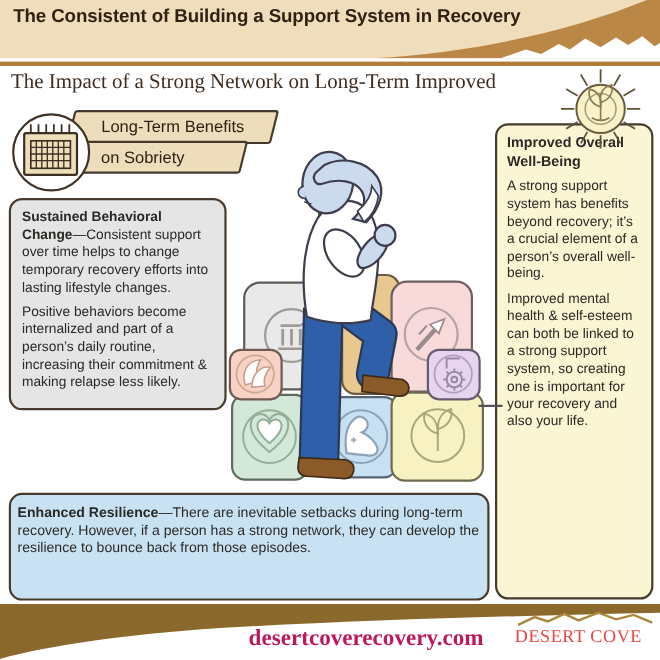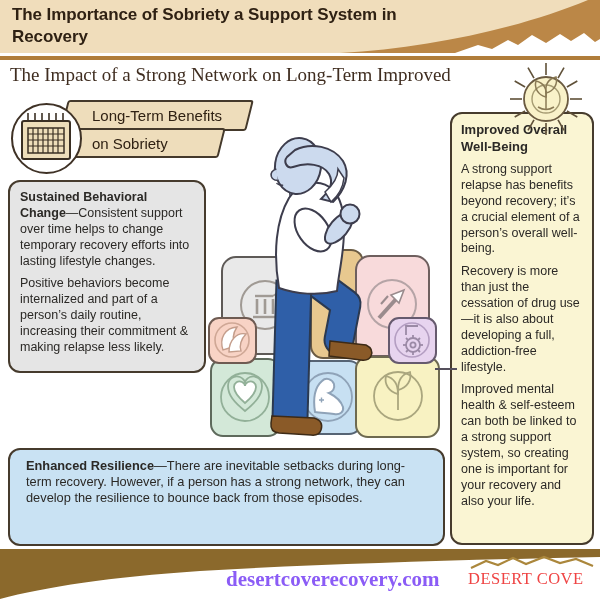--- a/index.html
+++ b/index.html
@@ -31,46 +31,46 @@
   .panel{position:absolute;box-sizing:border-box;border:2px solid #463b2d;border-radius:12px;
          line-height:1.27;color:#2b2926;}
   .panel p{margin:0;}
   .panel p + p{margin-top:7px;}
   .panel-sustained{left:8px;top:180px;width:198px;height:193px;background:#e5e5e5;
                    padding:8px 10px;font-size:12.5px;}
   .panel-wellbeing{left:450px;top:112px;width:144px;height:433px;background:#faf5d3;
                    padding:8px 9px;font-size:12.5px;}
   .panel-wellbeing .pt{font-weight:bold;font-size:13px;margin-bottom:7px;}
   .panel-resilience{left:8px;top:448px;width:437px;height:98px;background:#c9e2f3;
-                    padding:8px 16px;font-size:12.8px;line-height:1.25;}
+                    padding:8px 6px;font-size:12.8px;line-height:1.25;}
   .panel b{font-weight:bold;}
 
   
   .illustration{position:absolute;left:193px;top:128px;width:264px;height:322px;}
 
   
   .footer-band{position:absolute;left:0;top:546px;width:600px;height:54px;}
   .footer-site{position:absolute;left:226px;top:567px;width:240px;
-               font-family:"Liberation Serif",serif;font-weight:bold;font-size:21px;color:#8b5cf6;}
+               font-family:"Liberation Serif",serif;font-weight:bold;font-size:21px;color:#be185d;}
   .logo{position:absolute;left:468px;top:555px;width:128px;text-align:left;color:#ef4444;}
   .logo-ridge{display:block;width:128px;height:15px;}
   .logo-name{font-family:"Liberation Serif",serif;font-size:16.5px;letter-spacing:0.5px;line-height:1.05;}
   .logo-sub{font-family:"Liberation Serif",serif;font-size:8px;letter-spacing:4.6px;margin-top:12px;padding-left:1px;}
 </style>
 </head>
 <body>
 
 <div class="canvas">
 
   <div class="header">
     <svg class="header-swoosh" viewBox="0 0 600 53">
       <path d="M340,53 C430,48 520,28 588,0 L600,0 L600,53 Z" fill="#bb8747"></path>
       <path d="M455,53 L478,45 L492,49 L508,40 L518,45 L532,35 L546,43 L560,34 L571,41 L584,33 L595,42 L600,39 L600,53 Z" fill="#ffffff"></path>
     </svg>
-    <div class="header-title">The Importance of Sobriety a Support System in Recovery</div>
+    <div class="header-title">The Consistent of Building a Support System in Recovery</div>
   </div>
   <div class="accent-line"></div>
   <div class="subtitle">The Impact of a Strong Network on Long-Term Improved</div>
 
   <div class="ribbon ribbon-1">
     <span>Long-Term Benefits</span>
   </div>
   <div class="ribbon ribbon-2">
     <span>on Sobriety</span>
   </div>
@@ -126,22 +126,21 @@
     </g>
   </svg>
 
   <div class="panel panel-sustained">
     <p><b>Sustained Behavioral Change</b><span>—Consistent support over time helps to change temporary recovery efforts into lasting lifestyle changes.</span></p>
     <p>Positive behaviors become internalized and part of a person’s daily routine, increasing their commitment &amp; making relapse less likely.</p>
   </div>
 
   <div class="panel panel-wellbeing">
     <div class="pt">Improved Overall Well-Being</div>
-    <p>A strong support relapse has benefits beyond recovery; it’s a crucial element of a person’s overall well-being.</p>
-    <p>Recovery is more than just the cessation of drug use—it is also about developing a full, addiction-free lifestyle.</p>
+    <p>A strong support system has benefits beyond recovery; it’s a crucial element of a person’s overall well-being.</p>
     <p>Improved mental health &amp; self-esteem can both be linked to a strong support system, so creating one is important for your recovery and also your life.</p>
   </div>
 
   <div class="panel panel-resilience">
     <p><b>Enhanced Resilience</b><span>—There are inevitable setbacks during long-term recovery. However, if a person has a strong network, they can develop the resilience to bounce back from those episodes.</span></p>
   </div>
 
   <svg class="illustration" viewBox="0 0 264 322">
 
     <rect x="29" y="129" width="86" height="97" rx="14" fill="#e9e9e9" stroke="#5e5a57" stroke-width="2"></rect>

